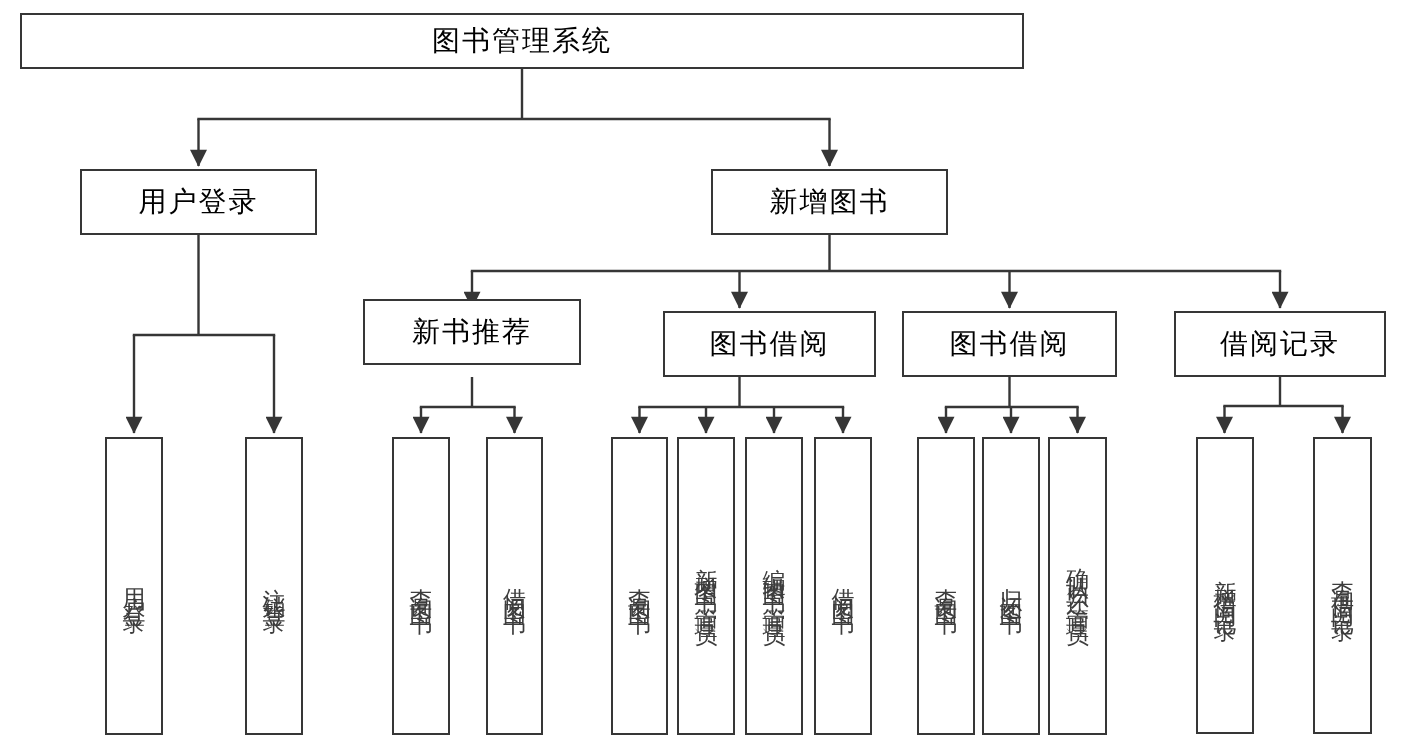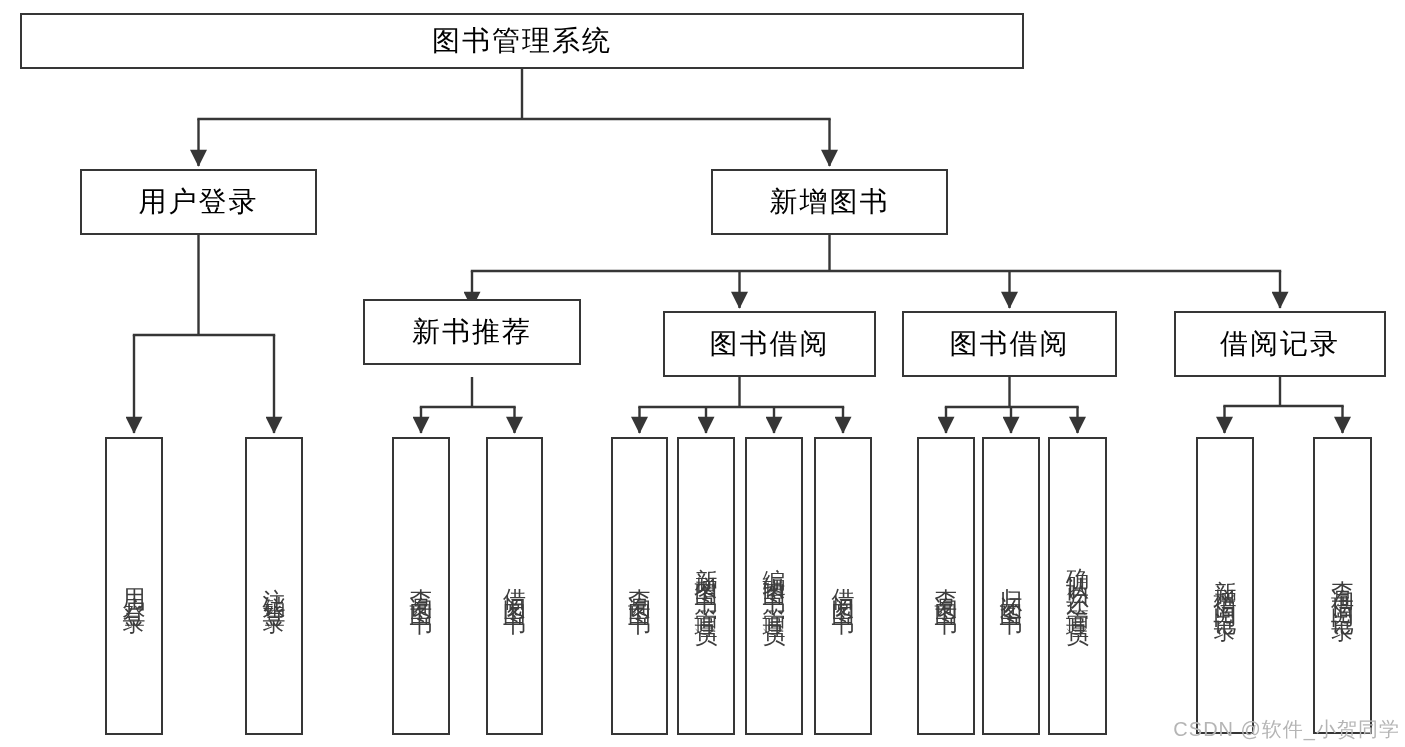--- a/index.html
+++ b/index.html
@@ -159,15 +159,14 @@
     <span class="vlabel">确认归还（管理员）</span>
   </div>
 
   <div class="node leaf" style="left:1196px;top:437px;width:58px;height:297px;">
     <span class="vlabel">新增借阅记录</span>
   </div>
   <div class="node leaf" style="left:1313px;top:437px;width:59px;height:297px;">
     <span class="vlabel">查询借阅记录</span>
   </div>
 
-  <div class="watermark">CSDN @软件_小贺同学</div>
 
 </div>
 
 </body></html>

